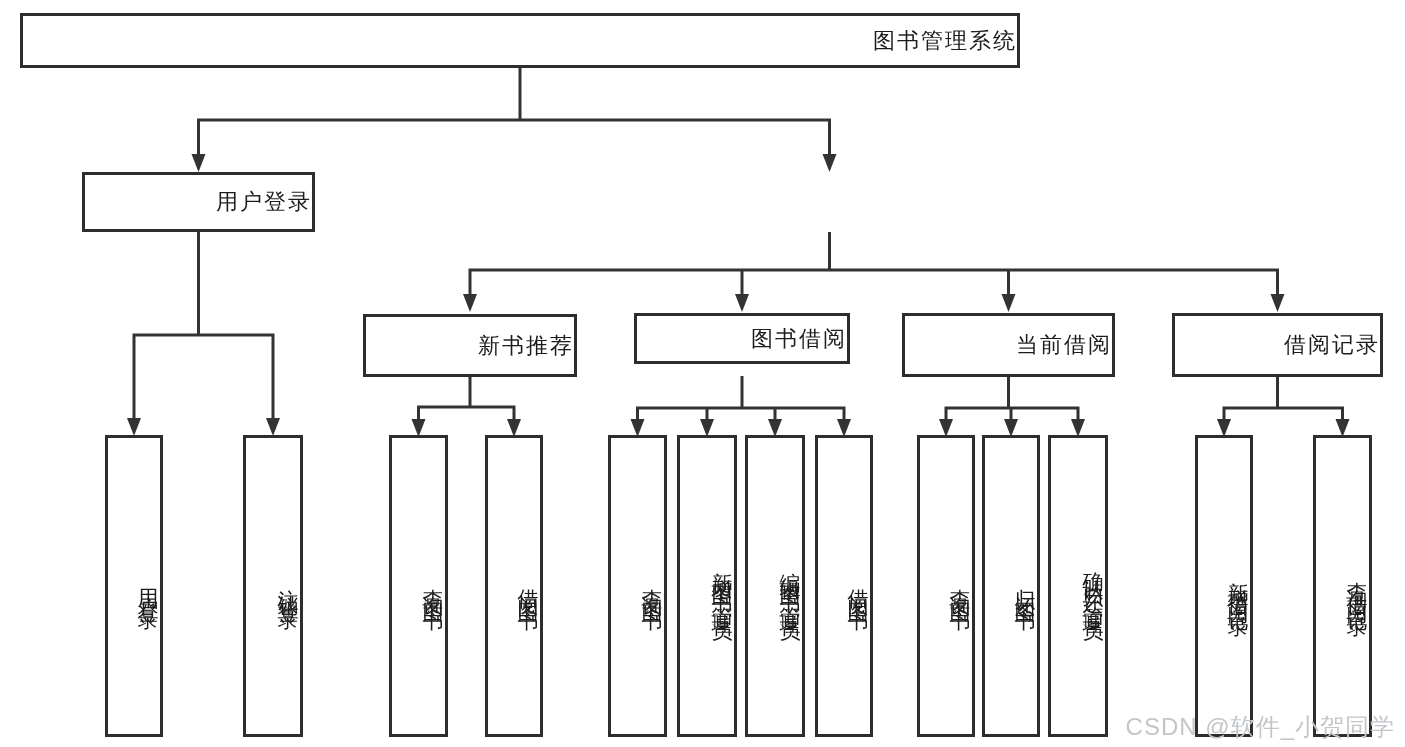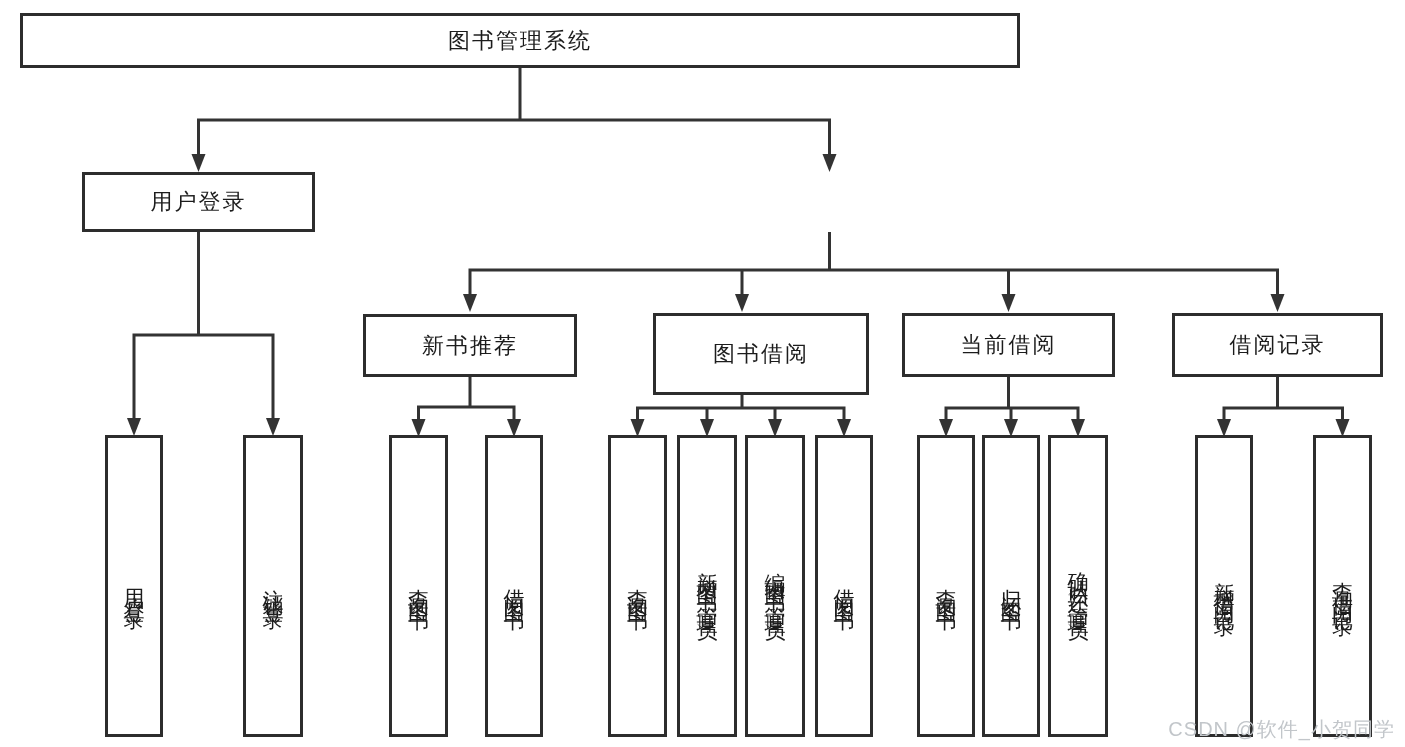--- a/index.html
+++ b/index.html
@@ -13,60 +13,60 @@
   }
   svg.connectors{
     position:absolute;left:0;top:0;width:1405px;height:747px;
     pointer-events:none;
   }
   .node{
     position:absolute;
     box-sizing:border-box;
     border:3px solid #2d2d2d;
     background:#ffffff;
-    display:flex;align-items:center;justify-content:center;
+    display:flex;align-items:center;justify-content:flex-end;
     color:#1c1c1c;
   }
   .node.h{font-size:22px;letter-spacing:2px;white-space:nowrap;}
   .node.v .vtext{
     writing-mode:vertical-rl;
     text-orientation:mixed;
     font-size:21px;
     letter-spacing:7px;
     line-height:1.15;
   }
   
   .box-root{left:20px;top:13px;width:1000px;height:55px;}
   
   .box-user-login{left:82px;top:172px;width:233px;height:60px;}
   .box-book-mgmt{left:712px;top:172px;width:235px;height:60px;}
   
   .box-new-book{left:363px;top:314px;width:214px;height:63px;}
-  .box-book-borrow{left:653px;top:313px;width:216px;height:82px;}
+  .box-book-borrow{left:634px;top:313px;width:216px;height:51px;}
   .box-current-borrow{left:902px;top:313px;width:213px;height:64px;font-family:Liberation Serif, serif;}
   .box-borrow-record{left:1172px;top:313px;width:211px;height:64px;}
   
   .leaf{top:435px;height:302px;}
   .leaf-ul-1{left:105px;width:58px;}
   .leaf-ul-2{left:243px;width:60px;}
   .leaf-nb-1{left:389px;width:59px;}
   .leaf-nb-2{left:485px;width:58px;}
   .leaf-bb-1{left:608px;width:59px;}
   .leaf-bb-2{left:677px;width:60px;}
   .leaf-bb-3{left:745px;width:60px;}
   .leaf-bb-4{left:815px;width:58px;}
   .leaf-cb-1{left:917px;width:58px;}
   .leaf-cb-2{left:982px;width:58px;}
   .leaf-cb-3{left:1048px;width:60px;}
   .leaf-br-1{left:1195px;width:58px;}
   .leaf-br-2{left:1313px;width:59px;}
   .watermark{
     position:absolute;
     right:10px;bottom:4px;
-    font-size:20px;
+    font-size:24px;
     color:#c2c6ca;
     letter-spacing:1px;
     z-index:5;
     white-space:nowrap;
     text-align:center;
   }
 </style>
 </head>
 <body>
 

